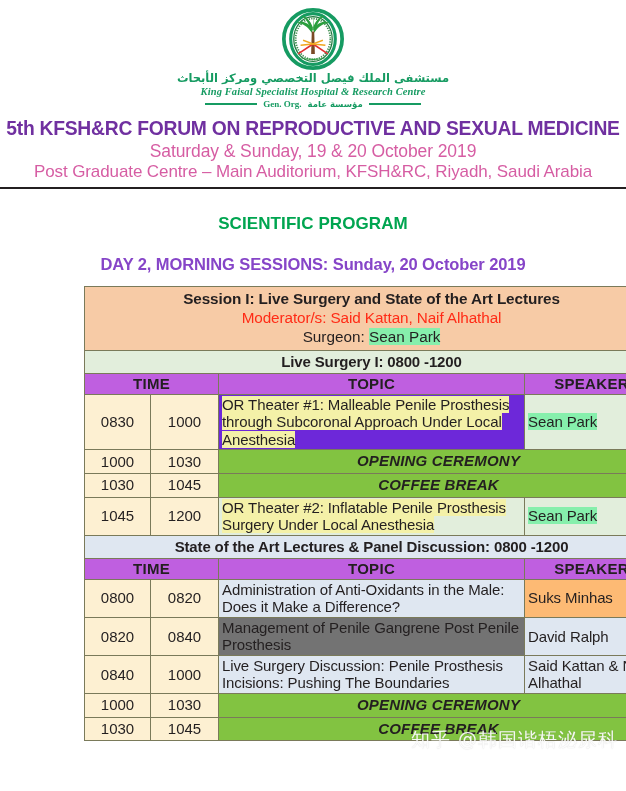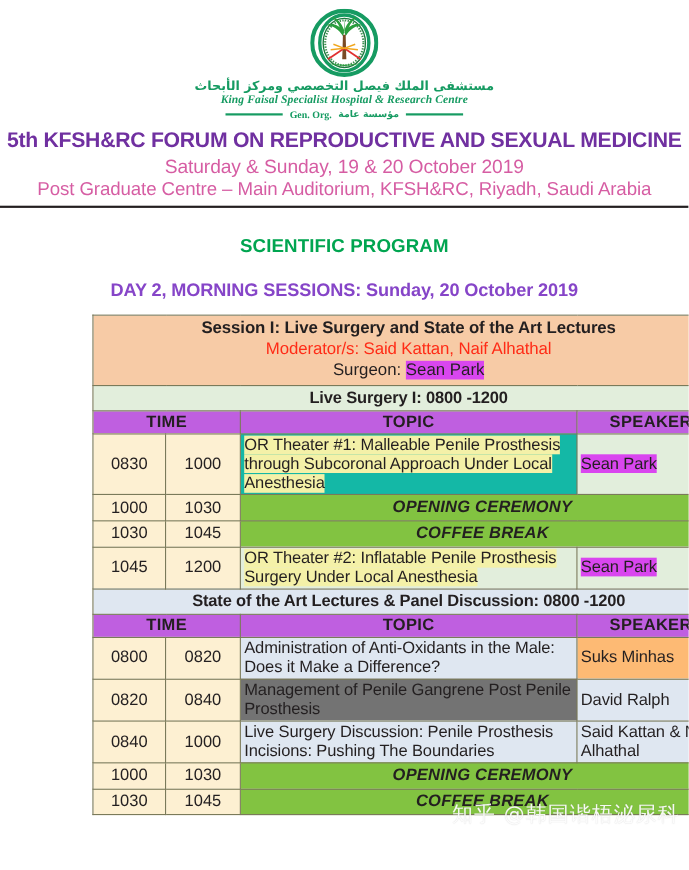--- a/index.html
+++ b/index.html
@@ -145,21 +145,21 @@
     color: #ff2b16;
     font-size: 15.3px;
     letter-spacing: -0.1px;
     margin-top: 1px;
   }
   .sess-surg {
     font-size: 15.3px;
     color: #231f20;
     margin-top: 1px;
   }
-  .hl { background: #d946ef; }
+  .hl { background: #86efac; }
   .hl-soft { background: #f4f1a8; }
 
   
   .sub-banner {
     text-align: center;
     font-weight: bold;
     font-size: 15.3px;
     letter-spacing: -0.15px;
     padding: 2px 4px 3px 4px !important;
   }
@@ -292,21 +292,21 @@
           <td colspan="4" class="sub-banner" style="background: rgb(226, 238, 220);">Live Surgery I: 0800 -1200</td>
         </tr>
         <tr class="colhead">
           <td colspan="2">TIME</td>
           <td>TOPIC</td>
           <td>SPEAKER</td>
         </tr>
         <tr>
           <td class="time-cell">0830</td>
           <td class="time-cell">1000</td>
-          <td class="topic-cell" style="background: #14b8a6;"><span class="hl-soft">OR Theater #1: Malleable Penile Prosthesis through Subcoronal Approach Under Local Anesthesia</span></td>
+          <td class="topic-cell" style="background: #6d28d9;"><span class="hl-soft">OR Theater #1: Malleable Penile Prosthesis through Subcoronal Approach Under Local Anesthesia</span></td>
           <td class="spk-cell" style="background: rgb(226, 238, 220);"><span class="hl">Sean Park</span></td>
         </tr>
         <tr>
           <td class="time-cell">1000</td>
           <td class="time-cell">1030</td>
           <td colspan="2" class="break-cell" style="background: rgb(130, 195, 65);">OPENING CEREMONY</td>
         </tr>
         <tr>
           <td class="time-cell">1030</td>
           <td class="time-cell">1045</td>

